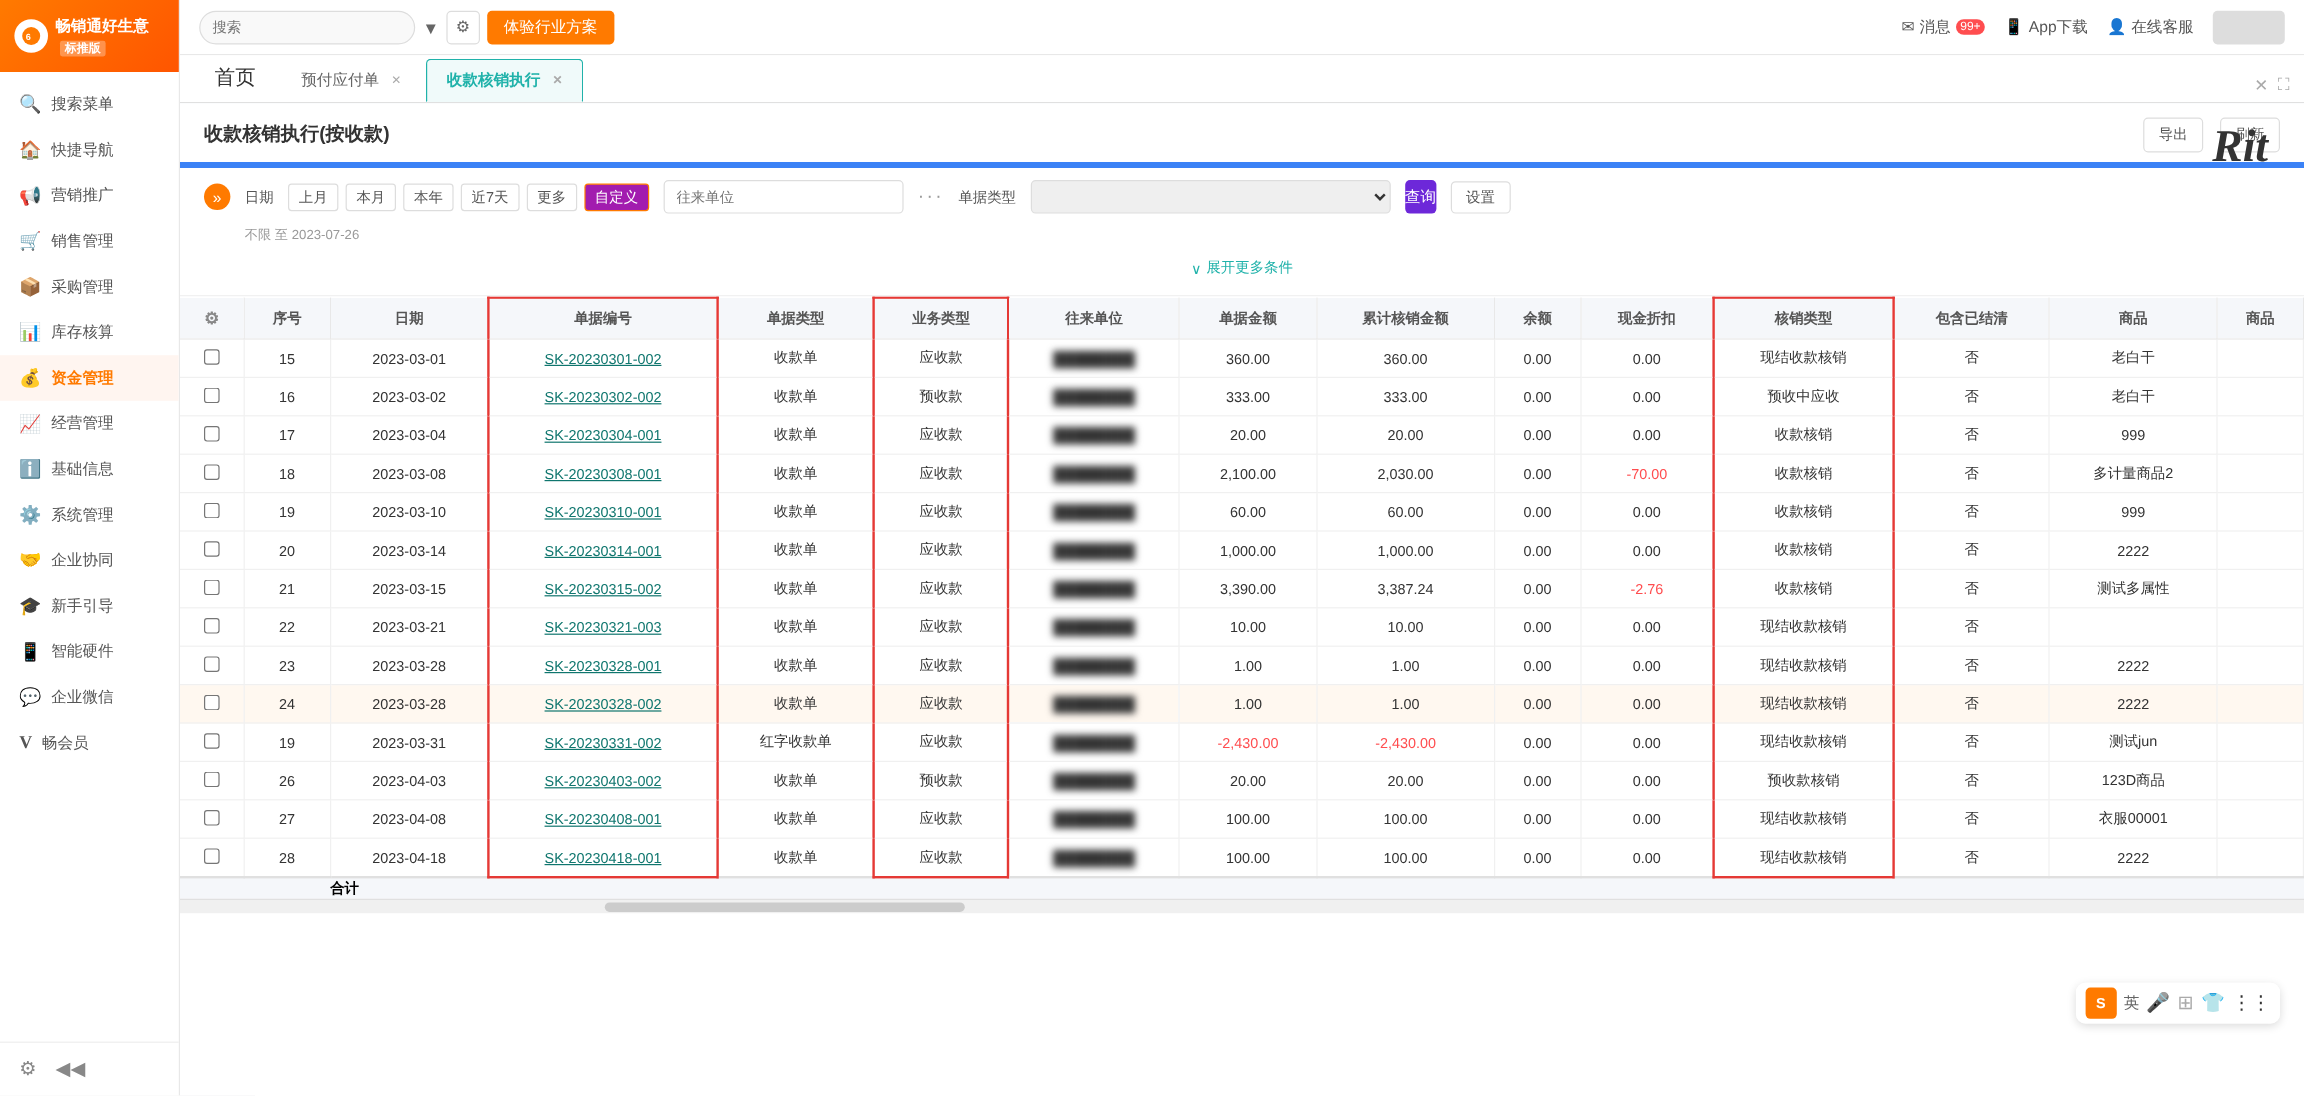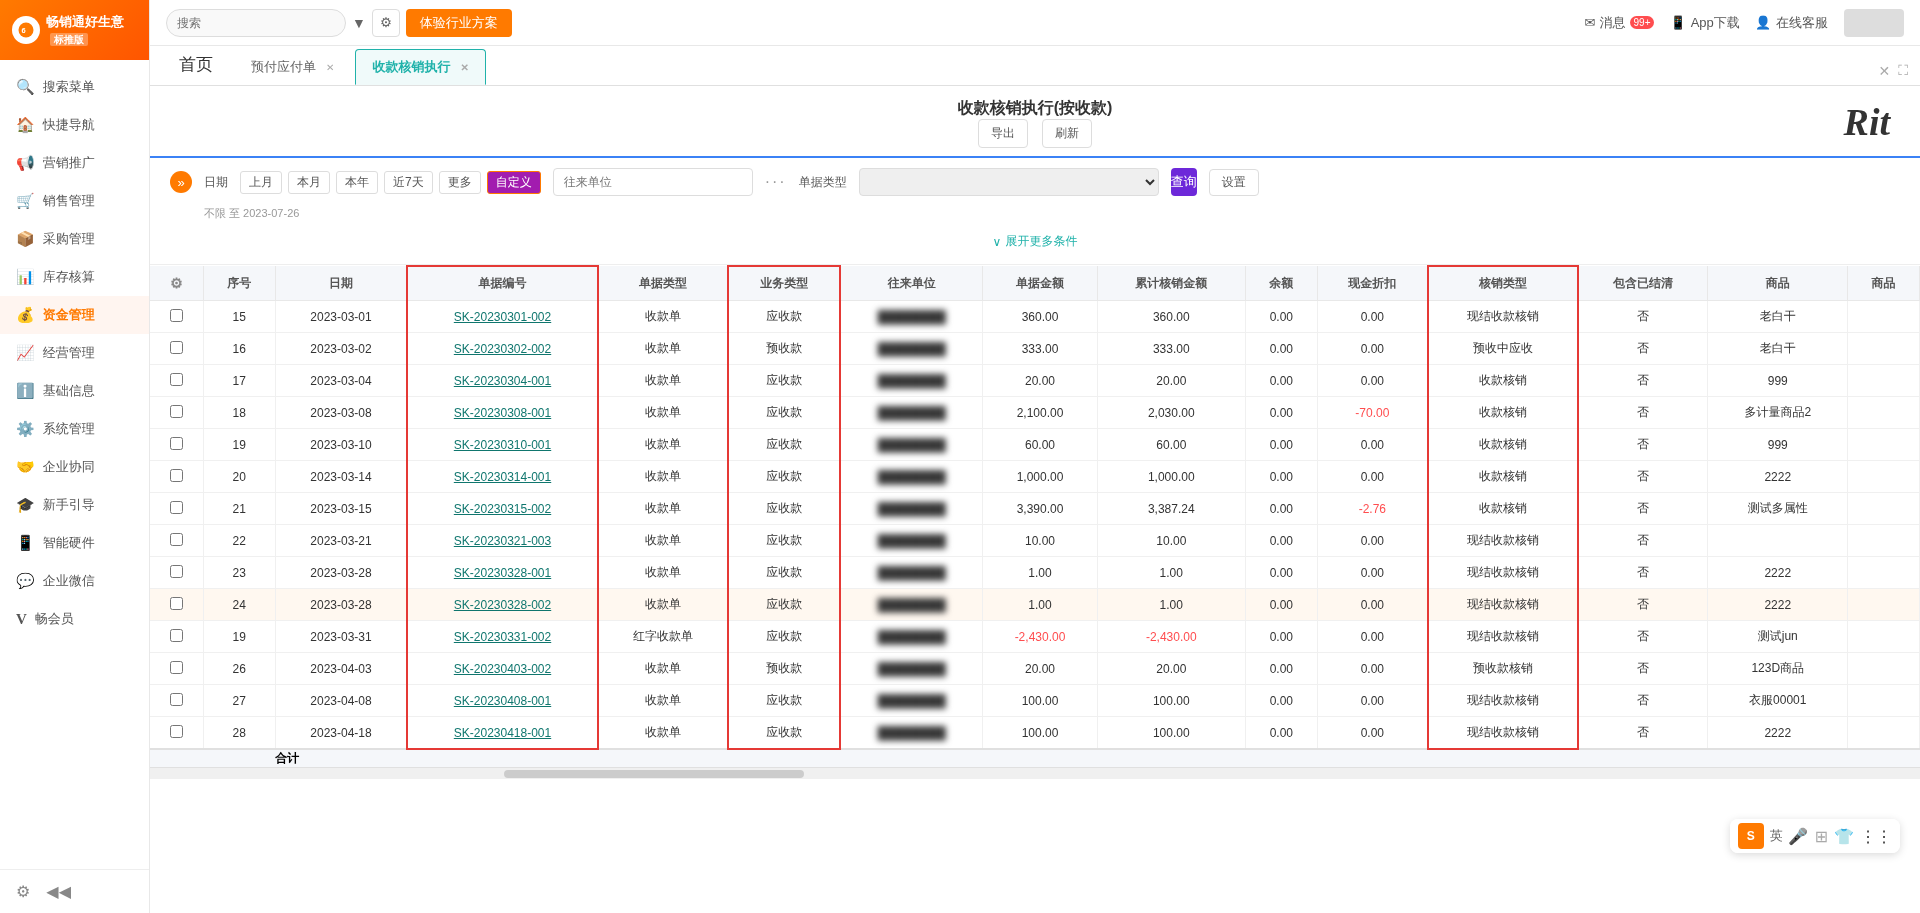--- a/index.html
+++ b/index.html
@@ -193,25 +193,24 @@
     .page-area {
       flex: 1;
       overflow: hidden;
       display: flex;
       flex-direction: column;
       background: #f5f7fa;
     }
     .page-header {
       background: #fff;
       padding: 12px 20px 8px;
-      border-bottom: 2px solid #3b82f6;
+      border-bottom: 5px solid #3b82f6;
       display: flex;
       align-items: center;
       justify-content: space-between;
-      flex-direction: column;
     }
     .page-title {
       font-size: 16px;
       font-weight: bold;
       color: #333;
     }
     .page-header-actions {
       display: flex;
       gap: 14px;
     }

